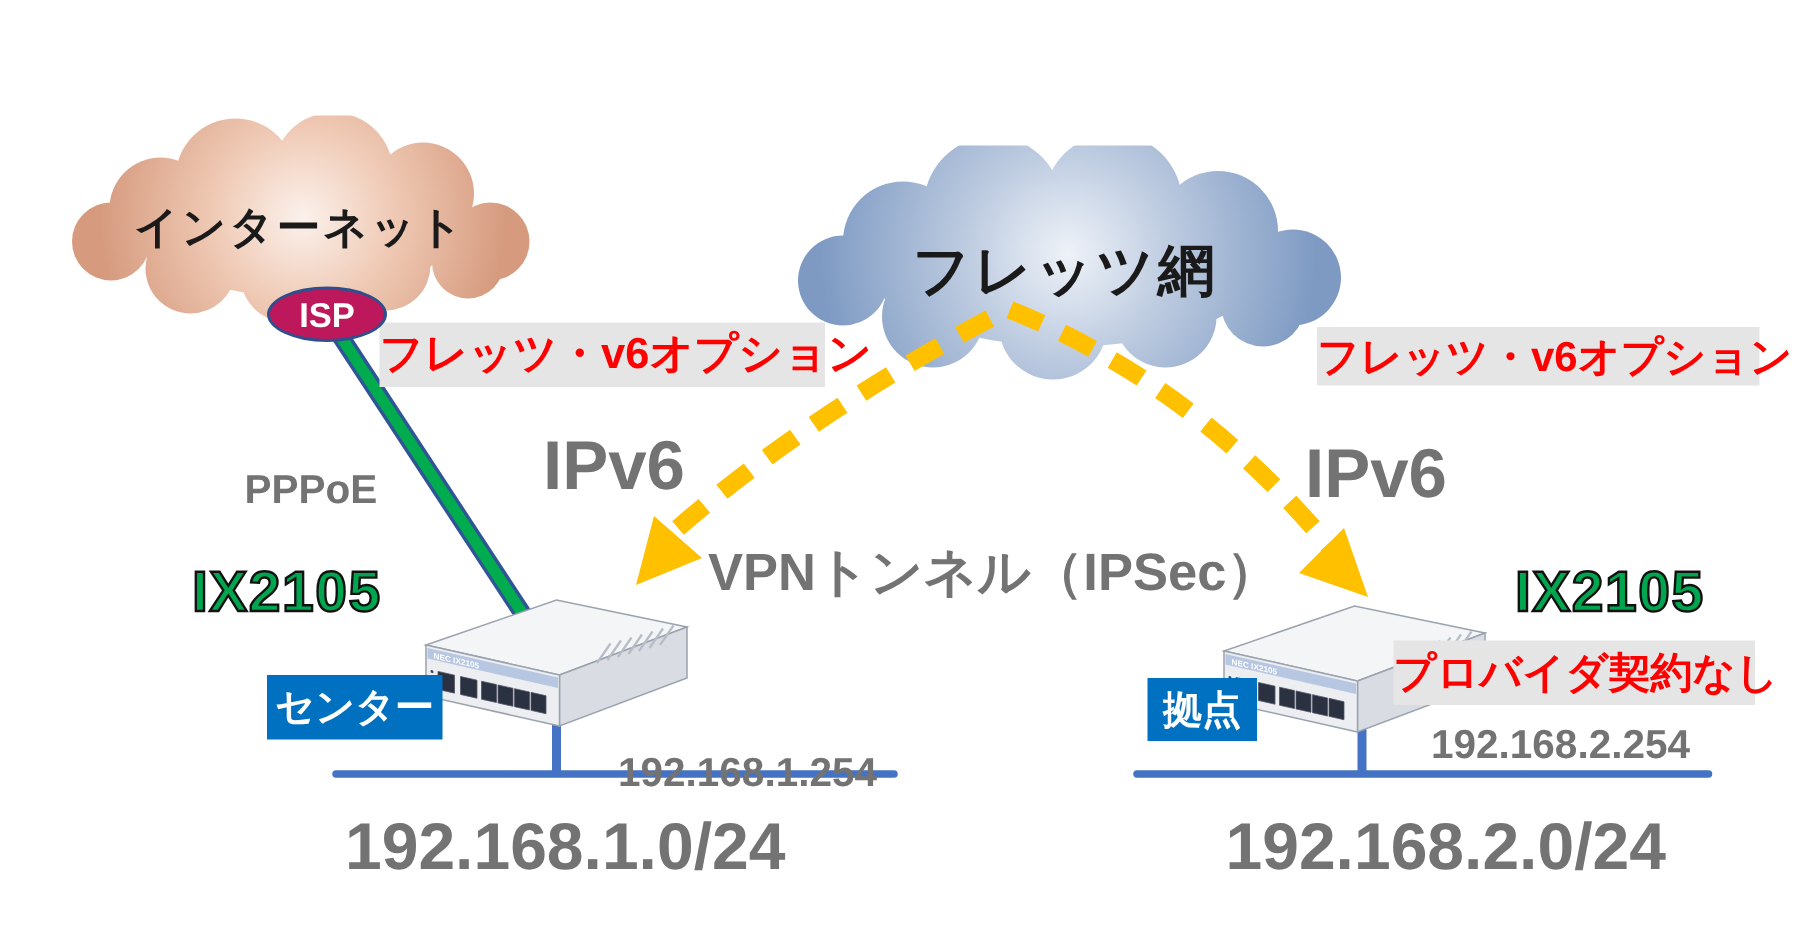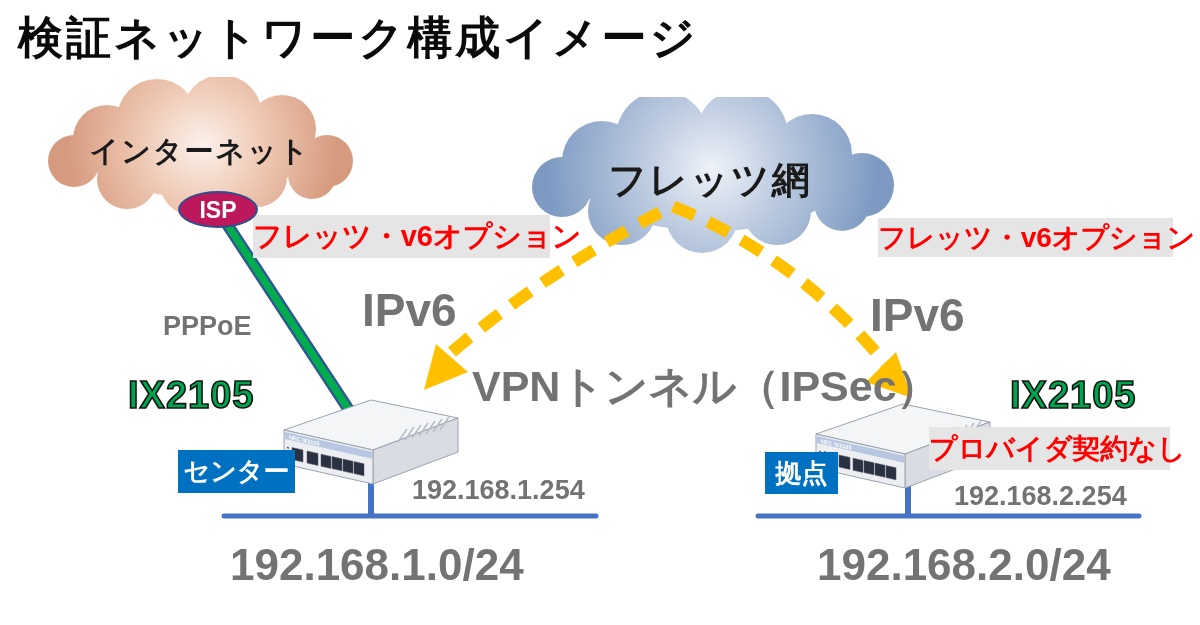--- a/index.html
+++ b/index.html
@@ -33,21 +33,20 @@
   .title{
     position:absolute;left:18px;top:8px;font-size:45px;font-weight:bold;
     color:#0a0a0a;letter-spacing:3px;z-index:3;white-space:nowrap;
   }
 </style>
 </head>
 <body>
 
 <div id="canvas">
 
-  <div class="title">検証ネットワーク構成イメージ</div>
 
   <div class="whitebox" style="left:32px;top:77px;width:335px;height:146px;">
     <svg width="335" height="146" viewBox="0 0 335 146">
       <defs>
         <radialGradient id="gInet" gradientUnits="userSpaceOnUse" cx="170" cy="68" r="135">
           <stop offset="0" stop-color="#fbf1ec"></stop>
           <stop offset="0.45" stop-color="#efc9b4"></stop>
           <stop offset="1" stop-color="#d69b7f"></stop>
         </radialGradient>
       </defs>
@@ -174,29 +173,29 @@
   </svg>
 
   <div class="isp">ISP</div>
 
   <div class="band" style="left:253px;top:215px;width:297px;height:43px;font-size:29px;line-height:43px;">フレッツ・v6オプション</div>
   <div class="band" style="left:878px;top:218px;width:295px;height:39px;font-size:28px;line-height:39px;">フレッツ・v6オプション</div>
 
   <div class="black-label" style="left:163px;top:311px;font-size:27px;">PPPoE</div>
   <div class="black-label" style="left:362px;top:283px;font-size:46px;">IPv6</div>
   <div class="black-label" style="left:870px;top:288px;font-size:46px;">IPv6</div>
-  <div class="black-label" style="left:472px;top:358px;font-size:43px;">VPNトンネル（IPSec）</div>
+  <div class="black-label" style="left:472px;top:358px;font-size:35px;">VPNトンネル（IPSec）</div>
 
   <div class="ix-label" style="left:128px;top:374px;font-size:38px;">IX2105</div>
   <div class="ix-label" style="left:1010px;top:374px;font-size:38px;">IX2105</div>
 
   <div class="blue-tag" style="left:765px;top:452px;width:73px;height:42px;font-size:26px;line-height:42px;">拠点</div>
   <div class="blue-tag" style="left:178px;top:450px;width:117px;height:43px;font-size:26px;line-height:43px;">センター</div>
 
   <div class="band" style="left:929px;top:427px;width:241px;height:43px;font-size:28px;line-height:43px;z-index:4;">プロバイダ契約なし</div>
 
-  <div class="black-label" style="left:412px;top:475px;font-size:27px;">192.168.1.254</div>
+  <div class="black-label" style="left:412px;top:500px;font-size:27px;">192.168.1.254</div>
   <div class="black-label" style="left:954px;top:481px;font-size:27px;">192.168.2.254</div>
 
   <div class="black-label" style="left:230px;top:540px;font-size:44px;">192.168.1.0/24</div>
   <div class="black-label" style="left:817px;top:540px;font-size:44px;">192.168.2.0/24</div>
 
 </div>
 
 </body></html>

